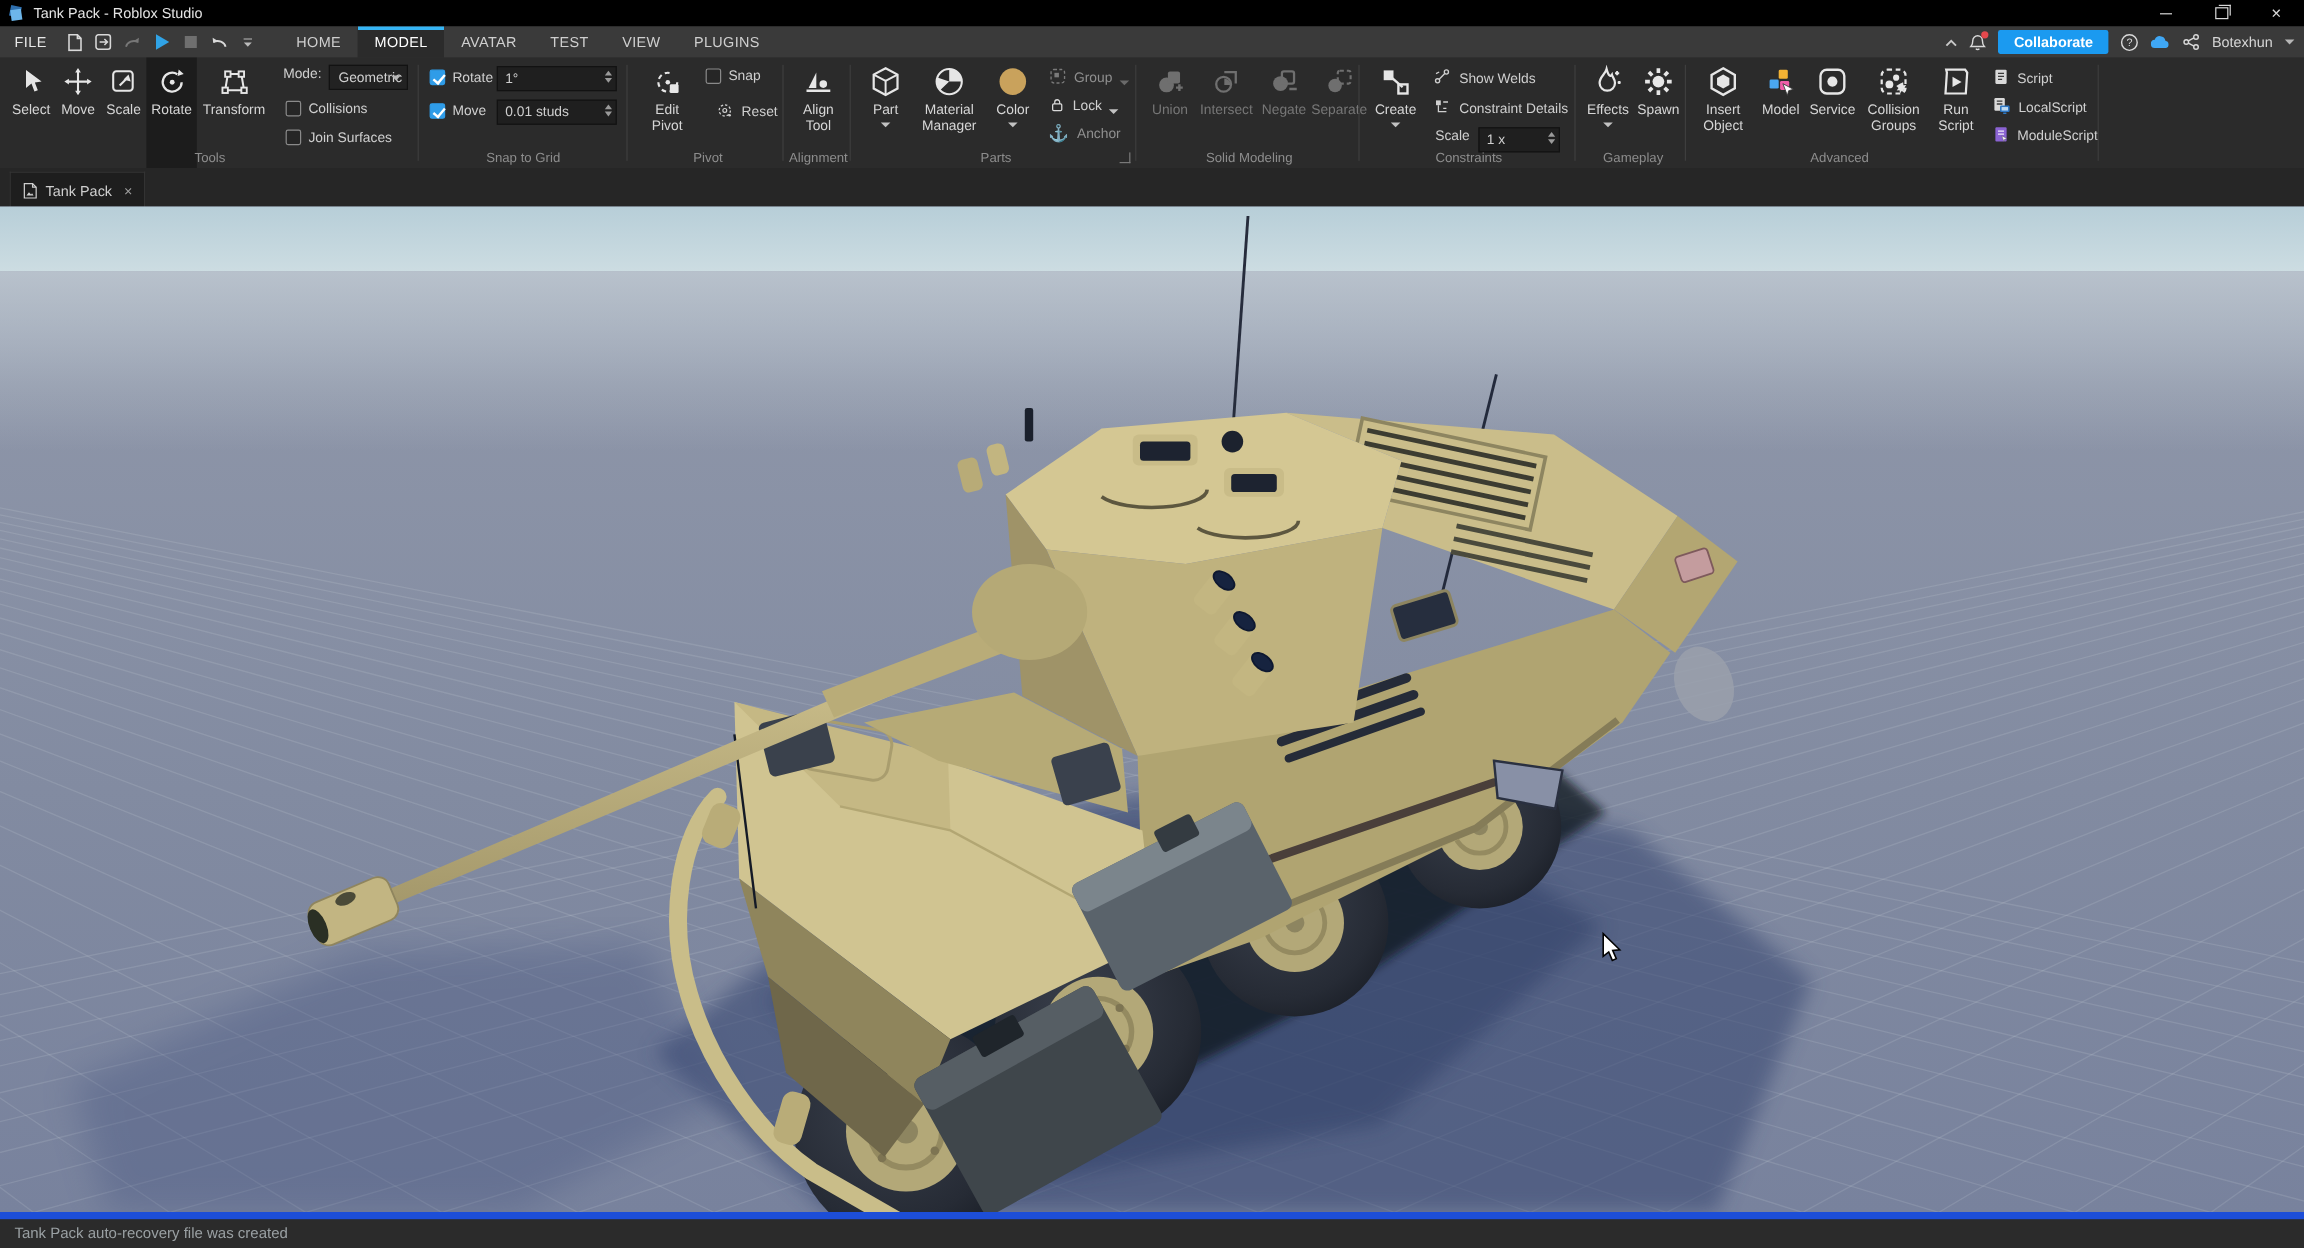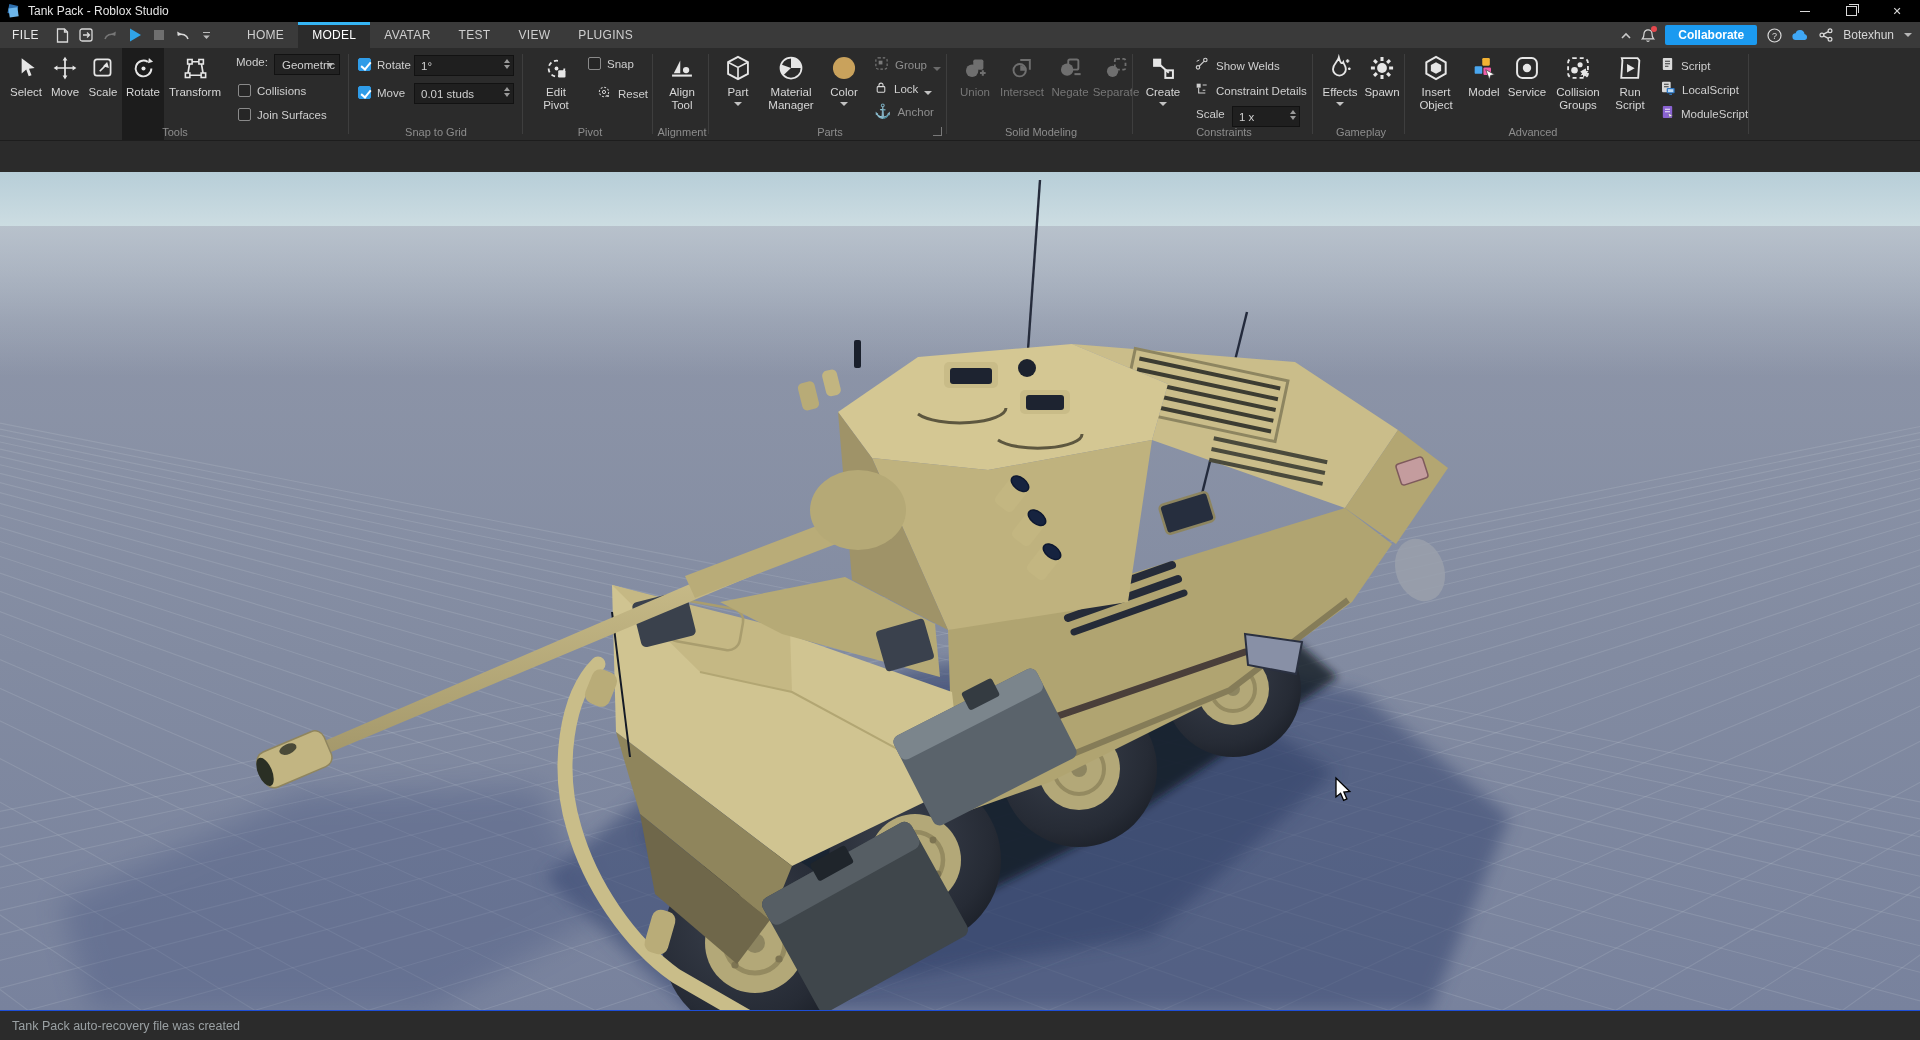--- a/index.html
+++ b/index.html
@@ -48,21 +48,21 @@
   .dd .chev{position:absolute;right:5px;top:8px;}
   .smallrow{position:absolute;display:flex;align-items:flex-end;gap:6px;font-size:11.5px;color:#cfcfcf;white-space:nowrap;}
   .launcher{position:absolute;right:4px;bottom:4px;width:8px;height:8px;border-left:1px solid #8d8d8d;border-bottom:1px solid #8d8d8d;transform:rotate(-90deg);opacity:.8;}
   
   .tabbar{position:absolute;top:140px;left:0;right:0;height:32px;background:#262626;border-bottom:1px solid #1a1a1a;}
   .doctab{position:absolute;left:8px;top:3px;height:29px;background:#1e1e1e;display:flex;align-items:center;gap:7px;padding:0 10px;color:#cfcfcf;font-size:12px;border:1px solid #333;border-bottom:none;}
   .doctab .x{color:#9f9f9f;font-size:12px;margin-left:3px;}
   
   .viewport{position:absolute;top:172px;left:0;width:1920px;height:838px;background:#87909f;}
   
-  .statusbar{position:absolute;left:0;right:0;bottom:0;height:30px;background:#2b2b2b;border-top:1px solid #1d4ed8;display:flex;align-items:center;color:#9aa0a3;font-size:12.5px;padding-left:12px;box-sizing:border-box;}
+  .statusbar{position:absolute;left:0;right:0;bottom:0;height:30px;background:#2b2b2b;border-top:6px solid #1d4ed8;display:flex;align-items:center;color:#9aa0a3;font-size:12.5px;padding-left:12px;box-sizing:border-box;}
   svg{display:block;}
   .txt2{width:100%;}
 </style>
 </head>
 <body>
 
 <div id="app">
 
   <div class="titlebar">
     <span class="tb-logo">
@@ -549,20 +549,31 @@
             <path d="M8 7.5h8M8 11.5h8" stroke="#efeaf9" stroke-width="1.7"></path>
             <path d="M13 14l7 3.5-3.2.9-.8 3z" fill="#fff" stroke="#444" stroke-width=".5"></path>
           </svg>
         <span>ModuleScript</span>
       </div>
       <div class="rg-label" style="right:90px">Advanced</div>
     </div>
     <div class="rdiv" style="left:1748px"></div>
   </div>
 
+  <div class="tabbar">
+    <div class="doctab">
+      <svg width="12" height="14" viewBox="0 0 14 16">
+          <path d="M1.5 1h8l3.5 3.5V15h-11.5z" fill="none" stroke="#cfcfcf" stroke-width="1.2"></path>
+          <path d="M9.5 1v3.5H13" fill="none" stroke="#cfcfcf" stroke-width="1.2"></path>
+          <path d="M3.5 12.5l2.5-3 2 2 1-1 1.5 2z" fill="#cfcfcf"></path>
+        </svg>
+      <span>Tank Pack</span>
+      <span class="x">×</span>
+    </div>
+  </div>
 
   <div class="viewport">
     <svg width="1920" height="838" viewBox="0 0 1920 838">
       <defs>
         <linearGradient id="sky" x1="0" y1="0" x2="0" y2="1">
           <stop offset="0" stop-color="#b7ced8"></stop>
             <stop offset="1" stop-color="#cdddE2"></stop>
         </linearGradient>
         <linearGradient id="gnd" x1="0" y1="0" x2="0" y2="1">
           <stop offset="0" stop-color="#99a1b3"></stop>

